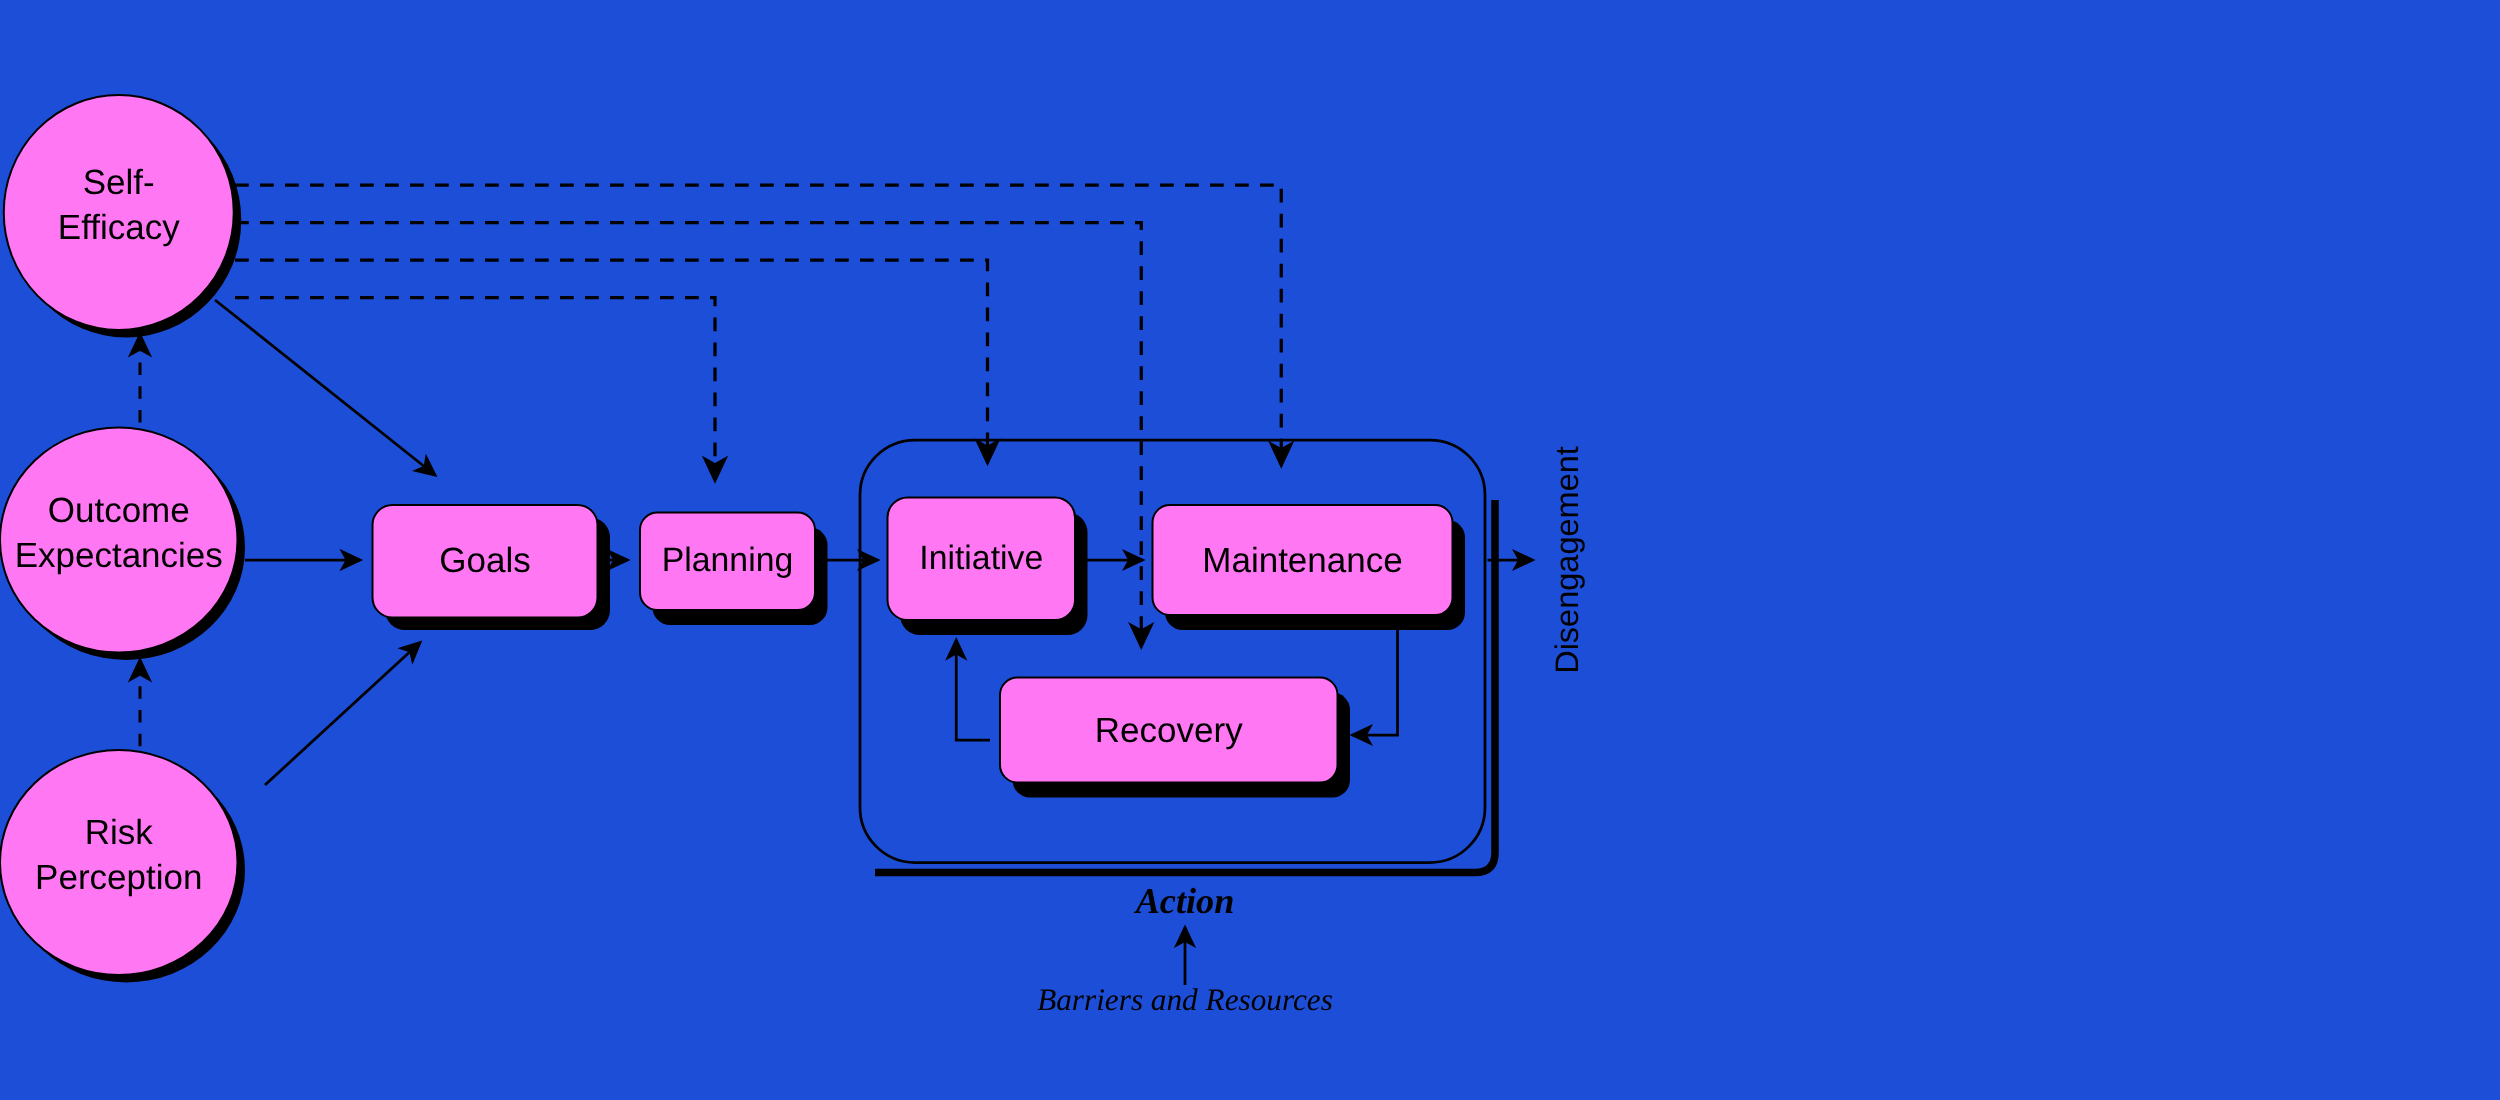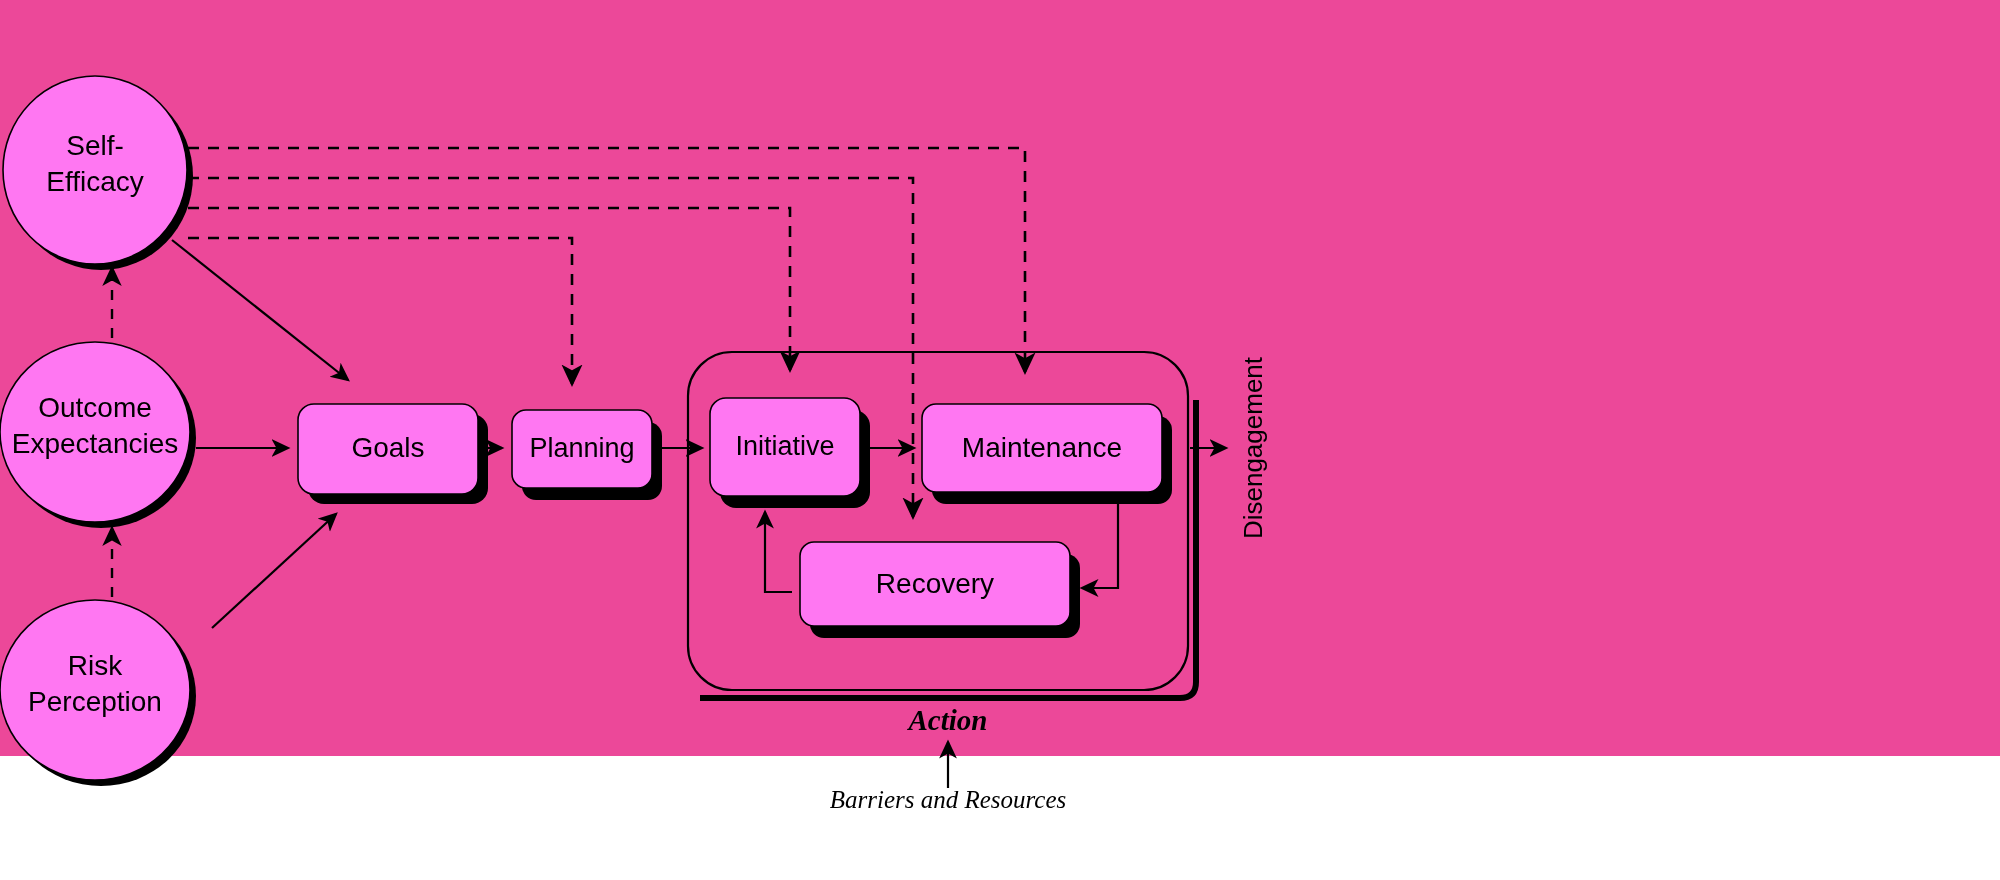--- a/index.html
+++ b/index.html
@@ -9,22 +9,22 @@
   }
   body {
     width: 2000px;
     height: 880px;
     font-family: "Liberation Sans", sans-serif;
     overflow: hidden;
   }
   #diagram-root {
     position: relative;
     width: 2000px;
-    height: 756px;
-    background: #ec4899;
+    height: 880px;
+    background: #1d4ed8;
   }
   svg#diagram-svg {
     position: absolute;
     left: 0;
     top: 0;
     width: 2000px;
     height: 880px;
     display: block;
   }
   .node-fill {

